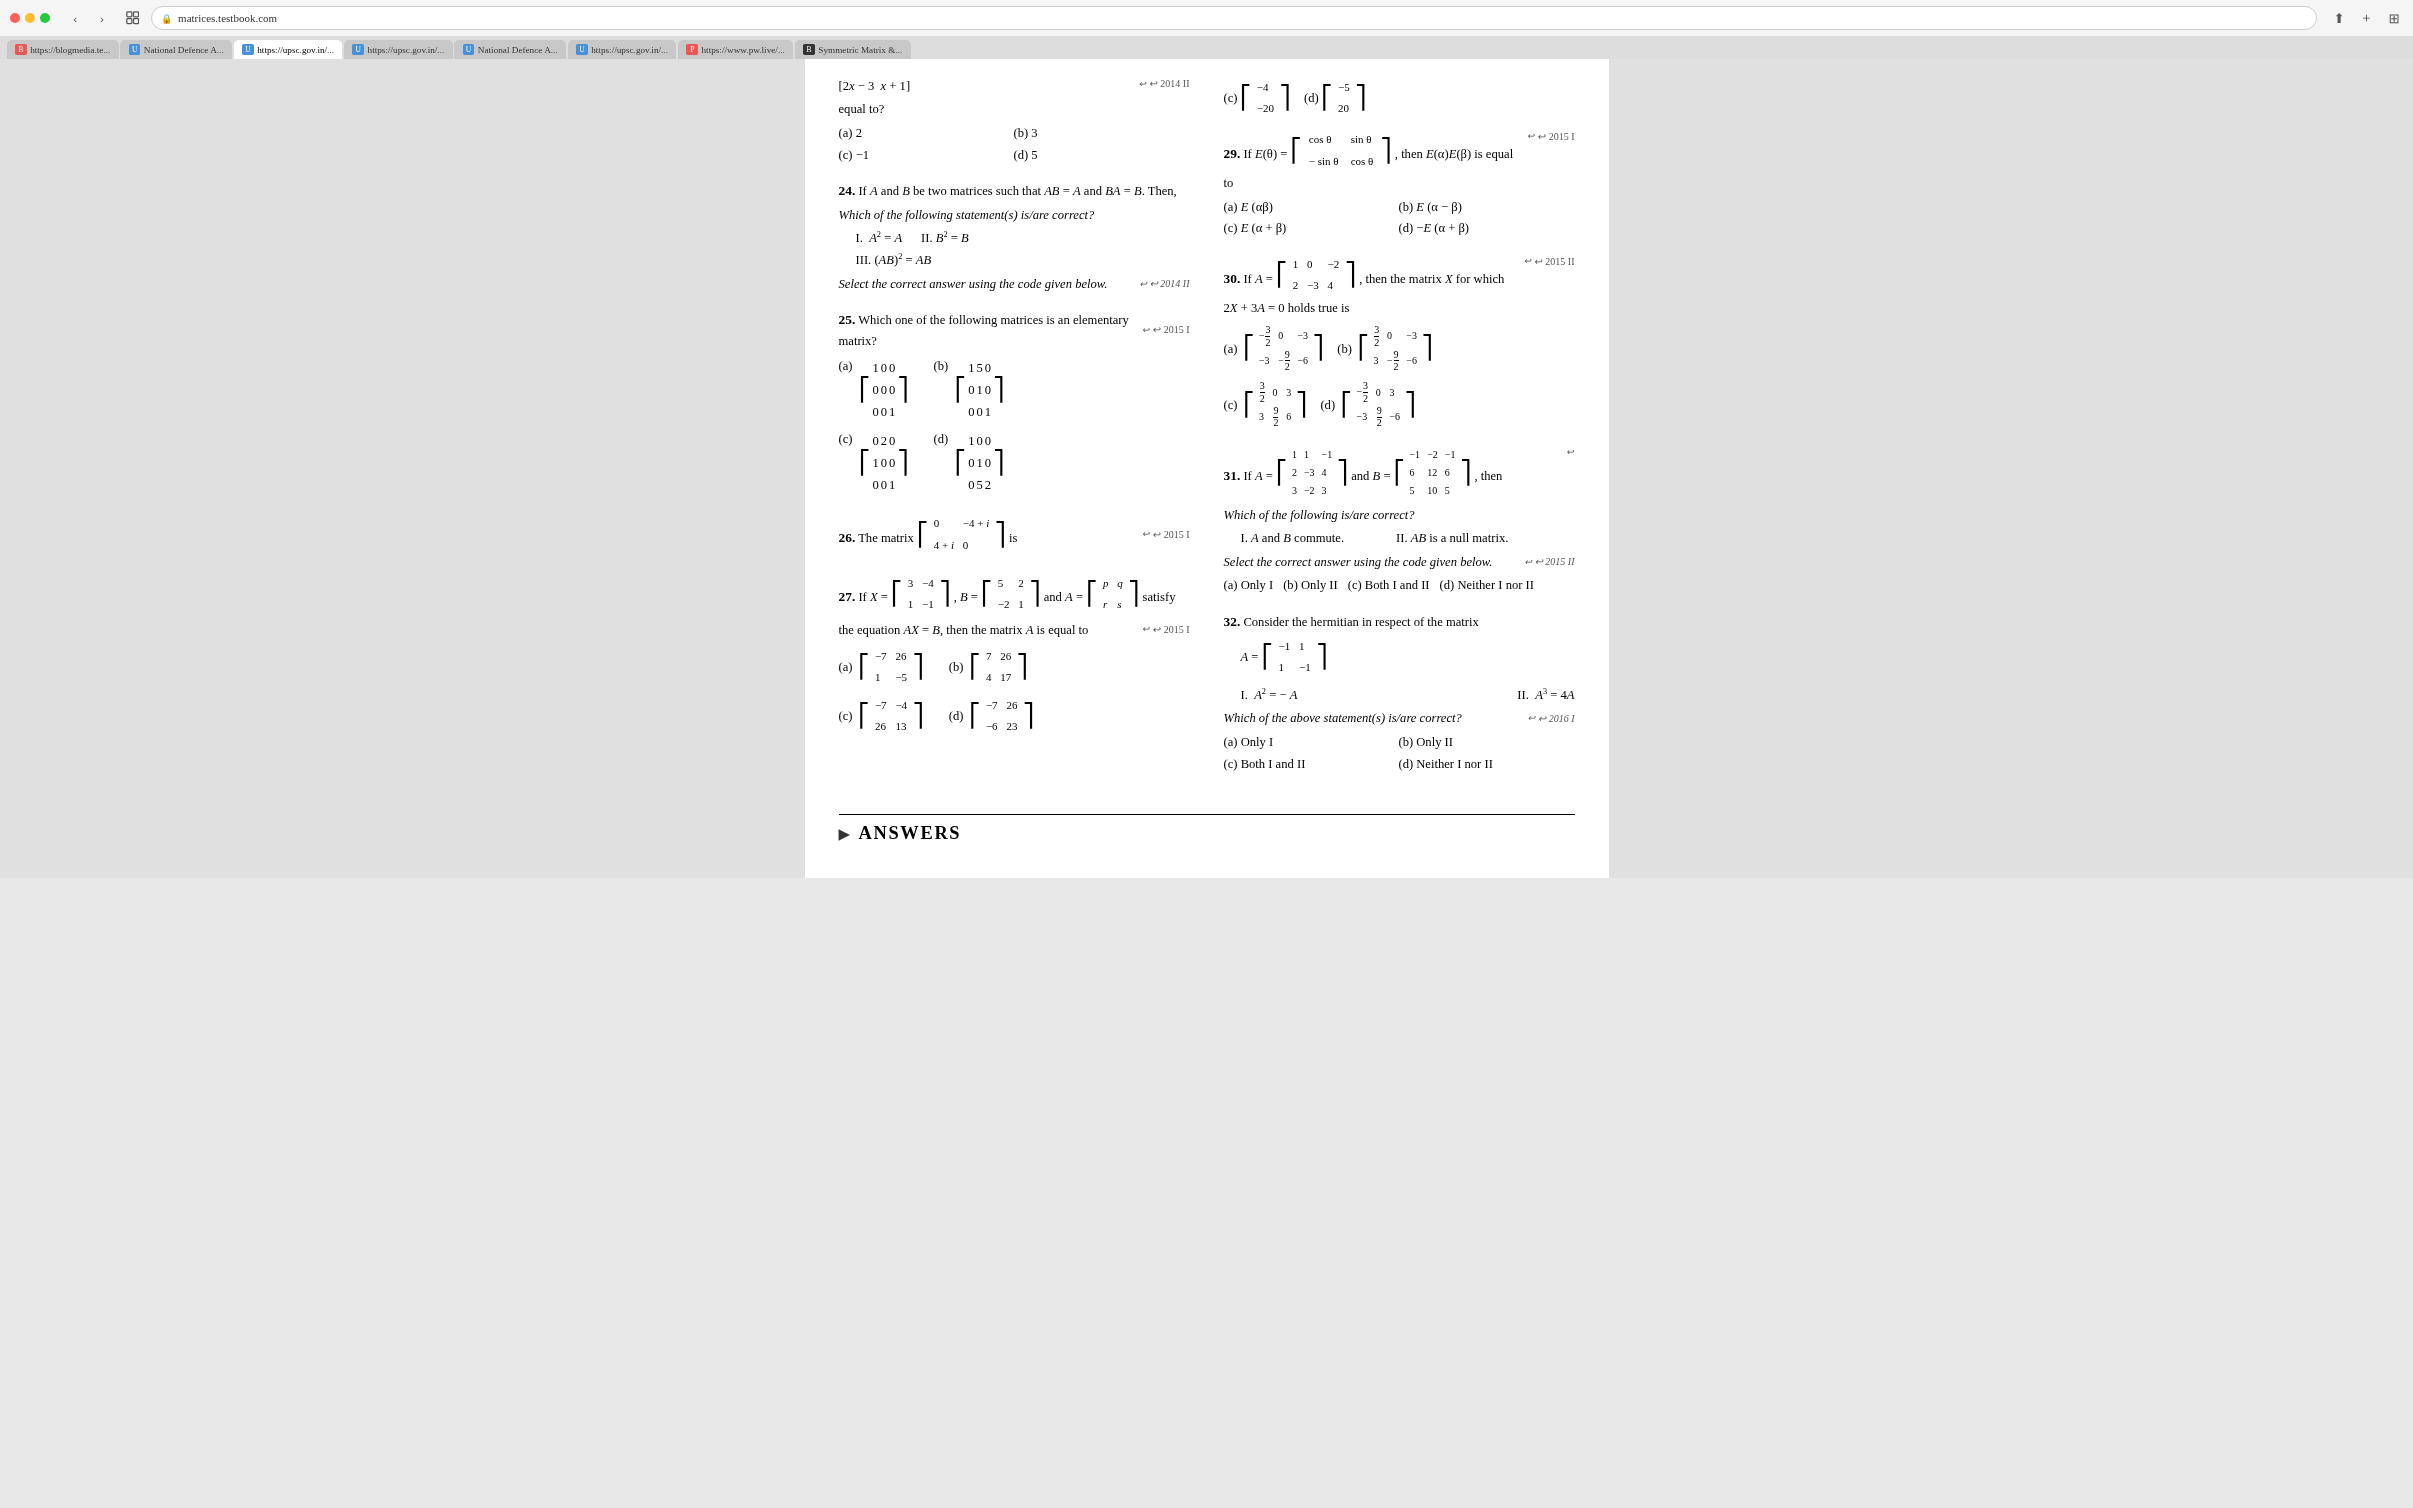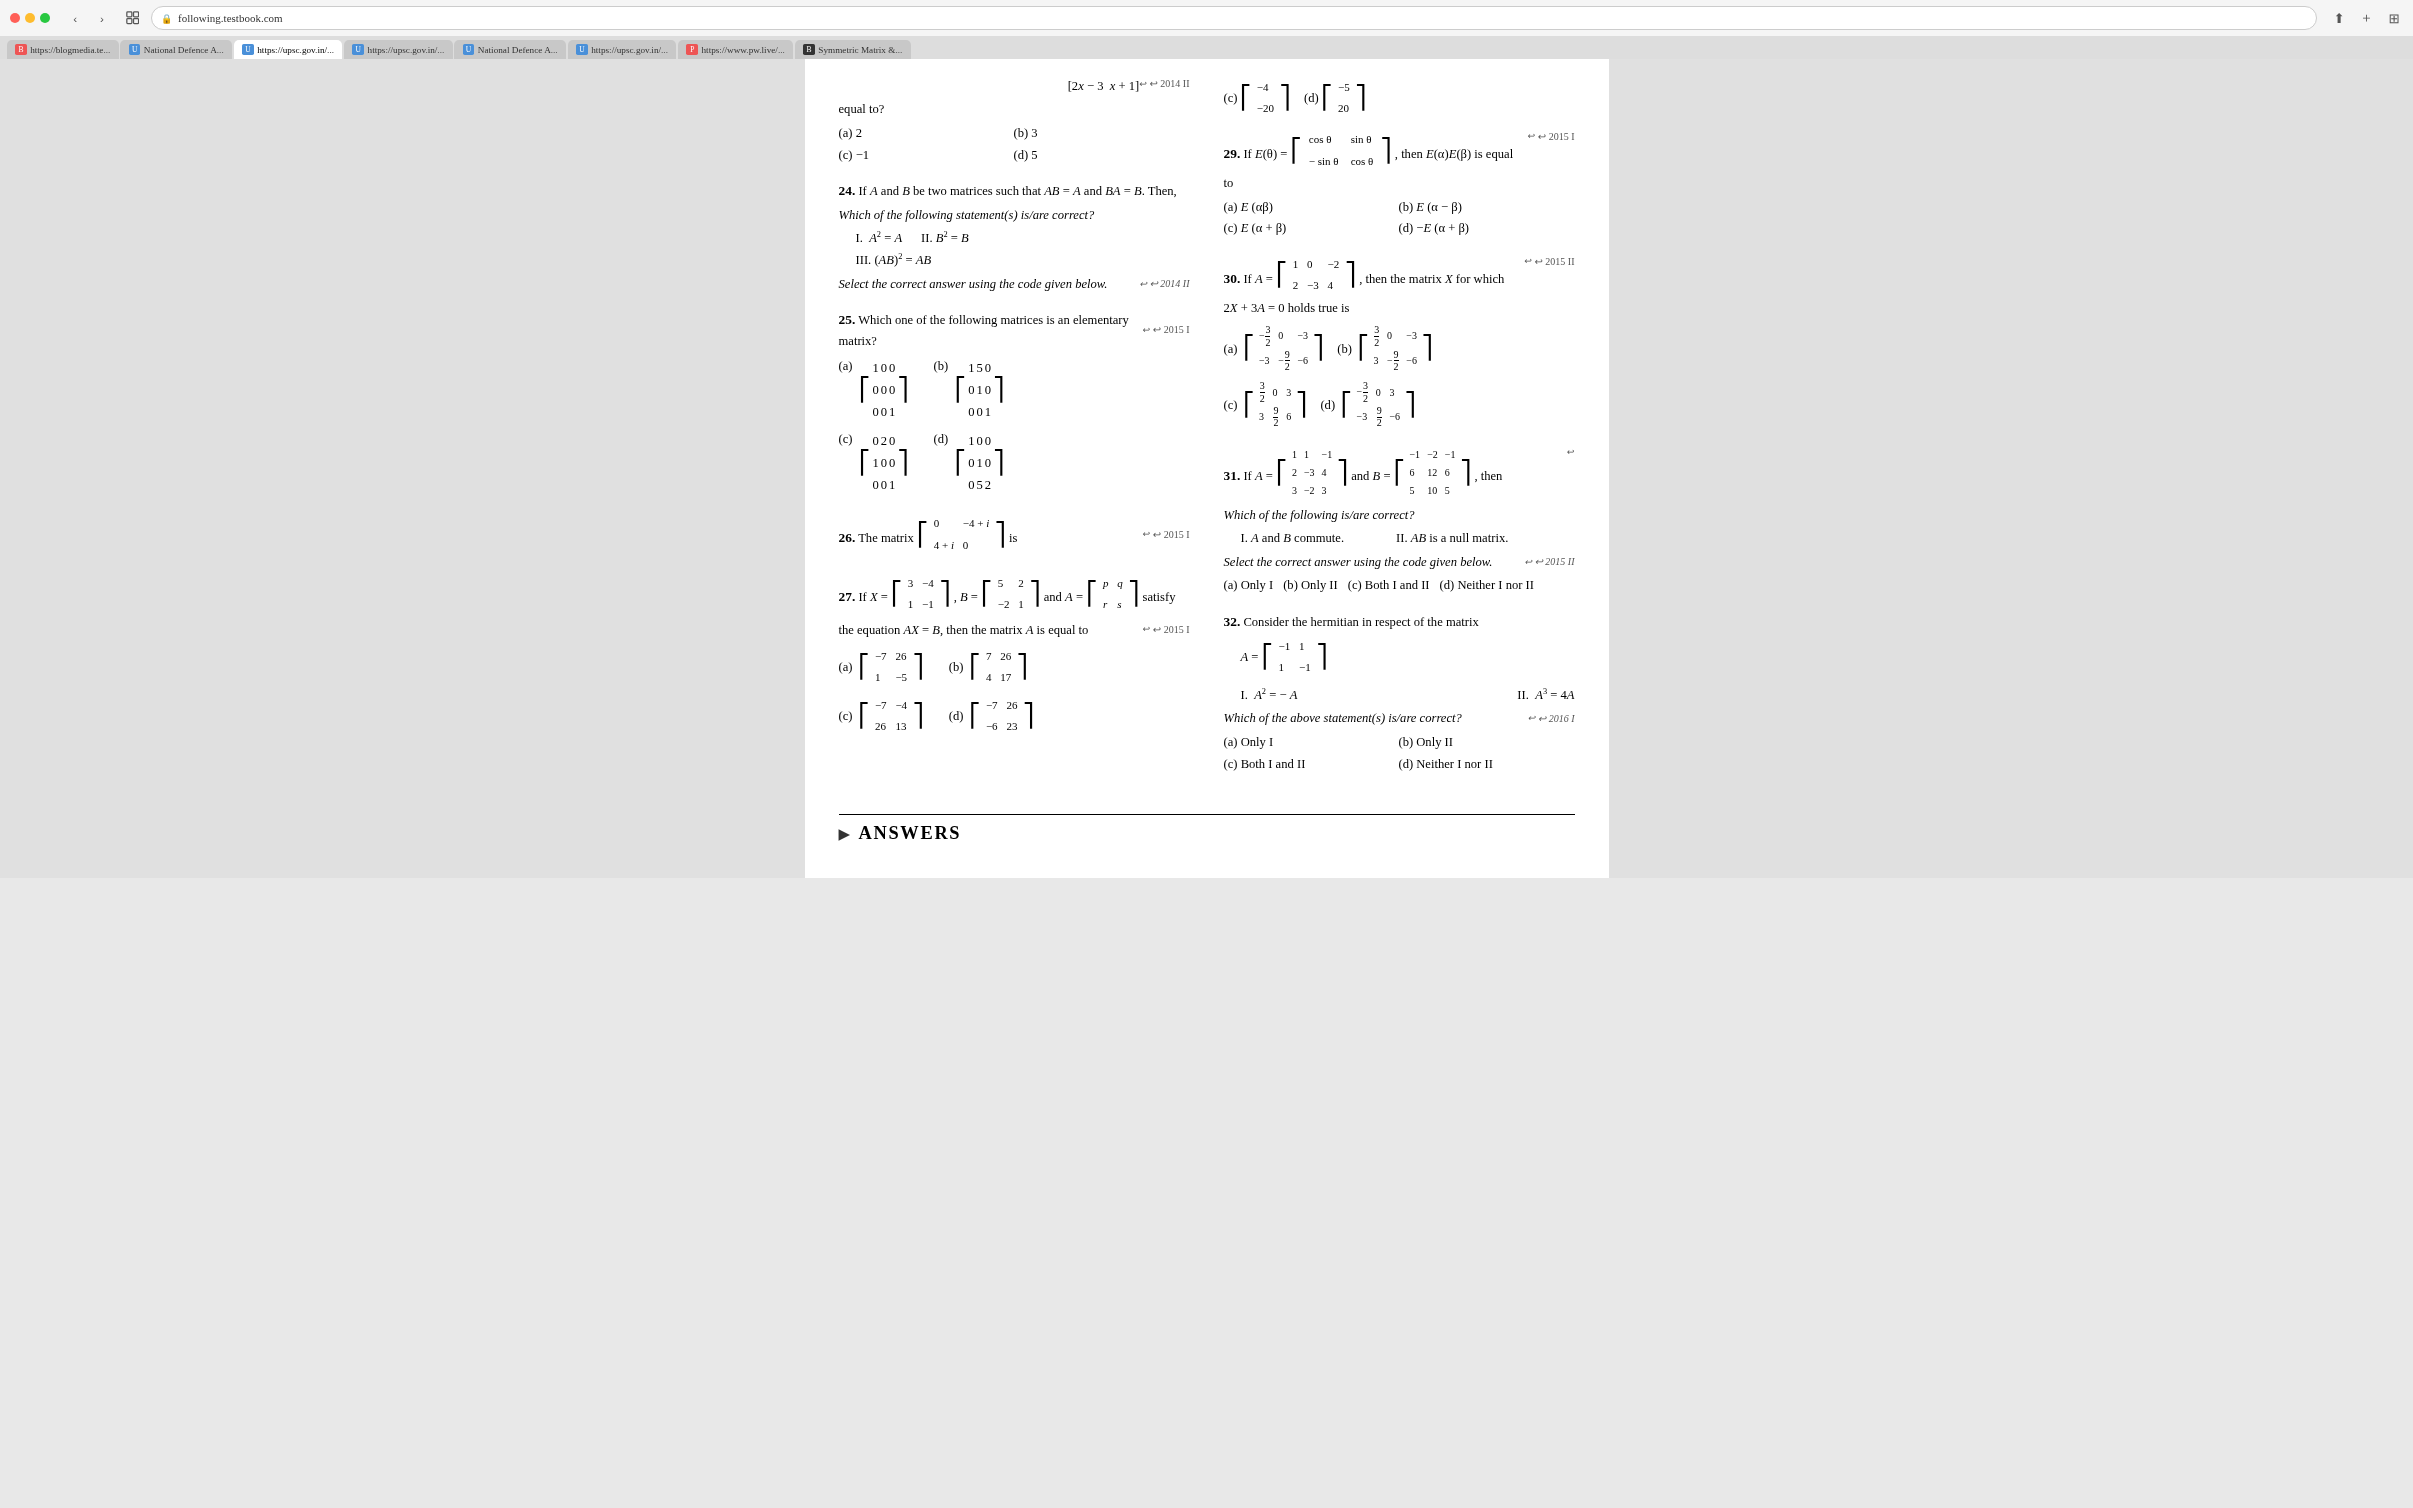--- a/index.html
+++ b/index.html
@@ -226,21 +226,21 @@
     <div class="nav-btn" style="width:23.5px;height:23.5px;display:flex;align-items:center;justify-content:center;cursor:pointer;">
       <svg width="13.4" height="13.4" viewBox="0 0 16 16">
           <rect x="1" y="1" width="6" height="6" rx="1" fill="none" stroke="#555" stroke-width="1.5"></rect>
           <rect x="9" y="1" width="6" height="6" rx="1" fill="none" stroke="#555" stroke-width="1.5"></rect>
           <rect x="1" y="9" width="6" height="6" rx="1" fill="none" stroke="#555" stroke-width="1.5"></rect>
           <rect x="9" y="9" width="6" height="6" rx="1" fill="none" stroke="#555" stroke-width="1.5"></rect>
         </svg>
     </div>
     <div class="address-bar">
       <span class="lock-icon">🔒</span>
-      <span>following.testbook.com</span>
+      <span>matrices.testbook.com</span>
     </div>
     <div class="toolbar-actions">
       <button class="toolbar-icon-btn">⬆</button>
       <button class="toolbar-icon-btn">＋</button>
       <button class="toolbar-icon-btn">⊞</button>
     </div>
   </div>
 
   <div class="browser-tabs">
     <div class="tab">
@@ -279,21 +279,21 @@
 </div>
 
 <div style="background:#e0e0e0; padding: 0;">
 <div class="page-content">
 
   <div class="two-col">
 
     <div class="left-col">
 
       <div class="question">
-        <div style="margin-bottom:3.4px;text-align:right;">
+        <div style="margin-bottom:3.4px;">
           <span>[2<i>x</i> − 3&nbsp;&nbsp;<i>x</i> + 1]</span>
           <span class="year-tag">↩ 2014 II</span>
         </div>
         <div>equal to?</div>
         <div class="options">
           <div class="option-row">
             <span class="option-item">(a) 2</span>
             <span class="option-item">(b) 3</span>
           </div>
           <div class="option-row">

